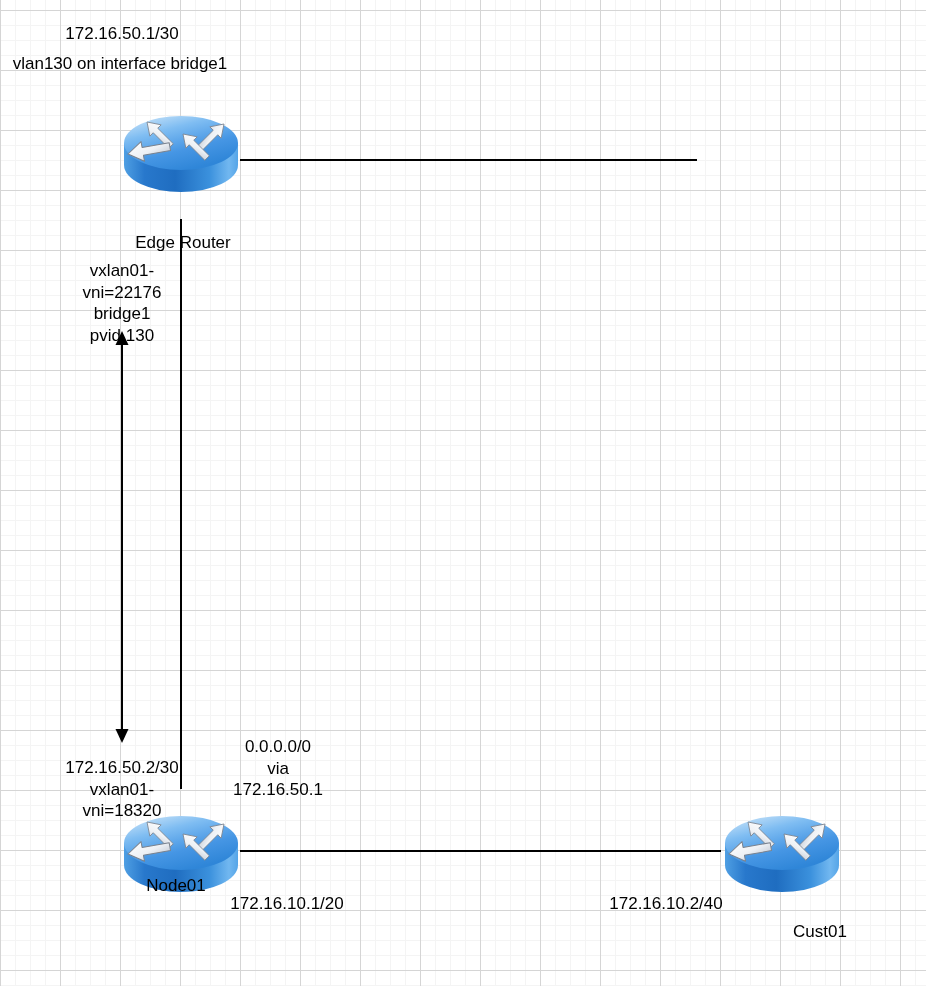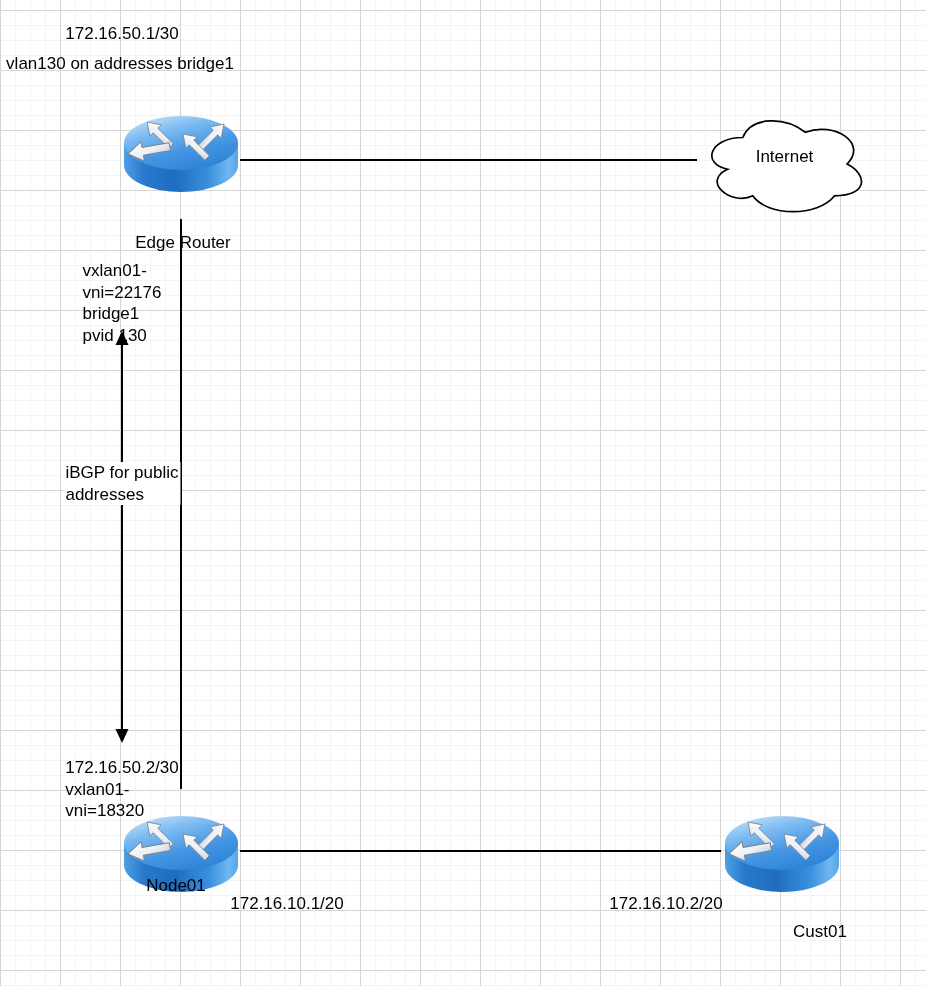--- a/index.html
+++ b/index.html
@@ -16,20 +16,21 @@
     background-size:60px 60px, 60px 60px, 15px 15px, 15px 15px;
     background-position:0 0, 0 10px, 0 0, 0 10px;
     font-family:"Liberation Sans", sans-serif;
     color:#000;
   }
   .lbl{
     position:absolute;
     transform:translateX(-50%);
     font-size:17px;
     line-height:21.5px;
+    text-align:center;
     white-space:pre-line;
     z-index:3;
   }
   .lbl.masked{background:#ffffff;padding:0 2px;z-index:4;}
   .hline{position:absolute;height:2px;background:#000;z-index:1;}
   .vline{position:absolute;width:2px;background:#000;z-index:1;}
   .node{position:absolute;width:122px;height:88px;z-index:2;}
   .node svg{display:block;width:100%;height:100%;}
   .dblarrow{position:absolute;z-index:2;overflow:visible;}
   .cloudwrap{position:absolute;width:167px;height:106px;z-index:2;}
@@ -89,54 +90,43 @@
     <polygon points="10,413 3.5,399 16.5,399" fill="#000"></polygon>
   </svg>
 
   <div class="node" style="left:120px;top:110px">
     <svg viewBox="0 0 122 88">
         <use href="#routerSym"></use>
       </svg>
   </div>
   <div class="lbl" style="left:183px;top:232px">Edge Router</div>
 
-  <div class="cloudwrap" style="left:701px;top:111px">
-    <svg viewBox="0 0 167 106">
-      <path d="M 41.75 26.5
-               C 8.35 26.5, 0 53, 26.72 58.3
-               C 0 69.96, 30.06 95.4, 51.77 84.8
-               C 66.8 106, 116.9 106, 133.6 84.8
-               C 167 84.8, 167 63.6, 146.12 53
-               C 167 31.8, 133.6 10.6, 104.38 21.2
-               C 83.5 5.3, 50.1 5.3, 41.75 26.5 Z" fill="#ffffff" stroke="#000000" stroke-width="1.7"></path>
-    </svg>
-    <span class="cloudlabel">Internet</span>
-  </div>
 
   <div class="node" style="left:120px;top:810px">
     <svg viewBox="0 0 122 88">
         <use href="#routerSym"></use>
       </svg>
   </div>
   <div class="lbl" style="left:176px;top:875px">Node01</div>
 
   <div class="node" style="left:721px;top:810px">
     <svg viewBox="0 0 122 88">
         <use href="#routerSym"></use>
       </svg>
   </div>
   <div class="lbl" style="left:820px;top:921px">Cust01</div>
 
   <div class="lbl" style="left:122px;top:23px">172.16.50.1/30</div>
-  <div class="lbl" style="left:120px;top:53px">vlan130 on addresses bridge1</div>
+  <div class="lbl" style="left:120px;top:53px">vlan130 on interface bridge1</div>
   <div class="lbl" style="left:122px;top:260px">vxlan01-
 vni=22176
 bridge1
 pvid 130</div>
-  <div class="lbl masked" style="left:122px;top:462px">iBGP for public
-addresses</div>
   <div class="lbl" style="left:122px;top:757px">172.16.50.2/30
 vxlan01-
 vni=18320</div>
+  <div class="lbl" style="left:278px;top:736px">0.0.0.0/0
+via
+172.16.50.1</div>
   <div class="lbl" style="left:287px;top:893px">172.16.10.1/20</div>
-  <div class="lbl" style="left:666px;top:893px">172.16.10.2/20</div>
+  <div class="lbl" style="left:666px;top:893px">172.16.10.2/40</div>
 
 </div>
 
 </body></html>

